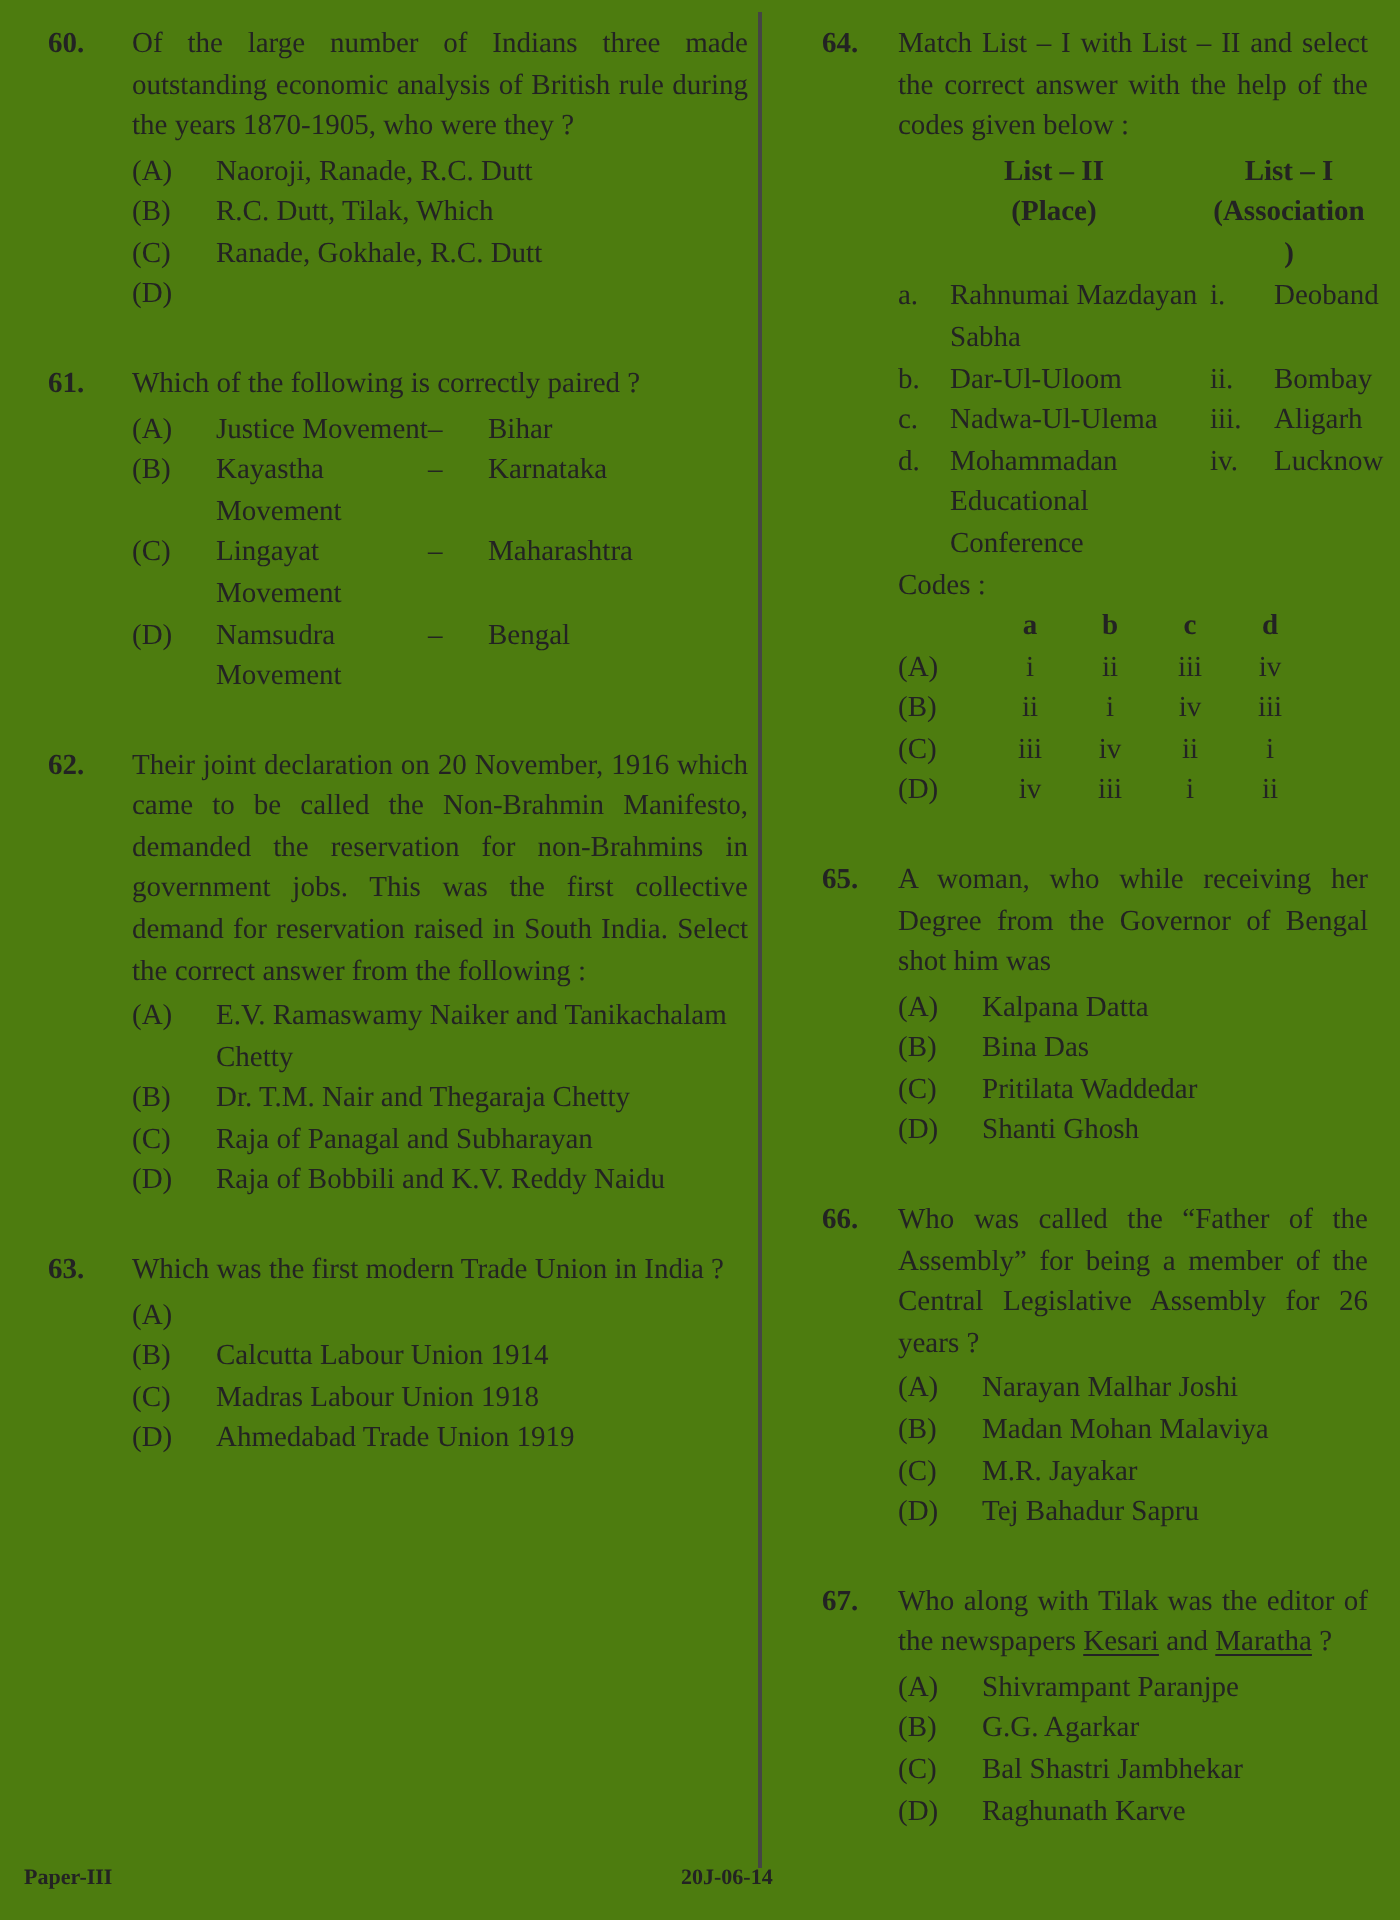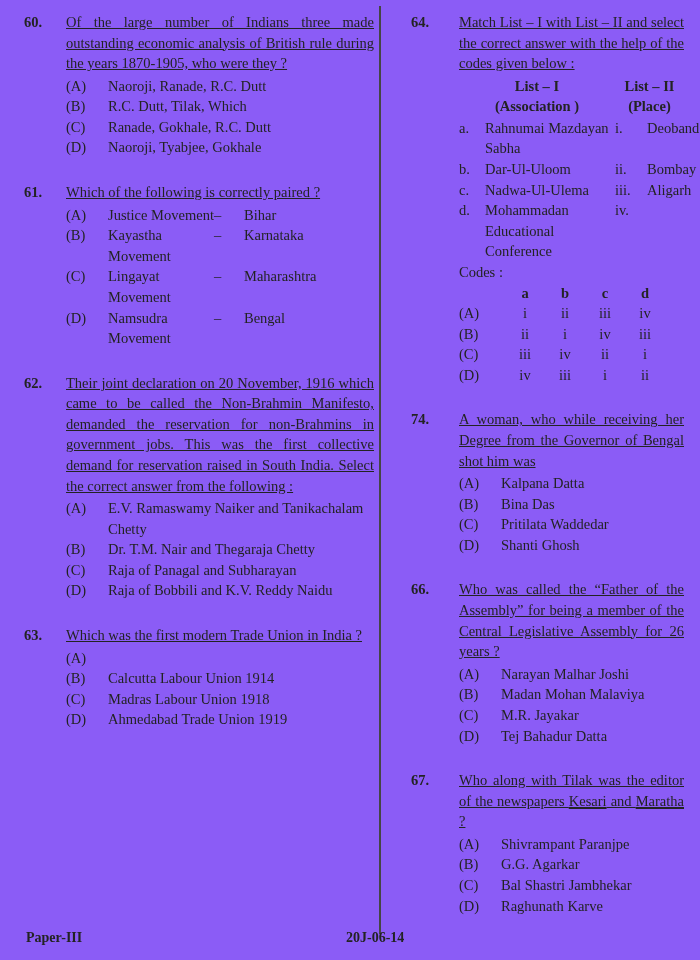--- a/index.html
+++ b/index.html
@@ -6,33 +6,33 @@
   body {
     width: 700px; height: 960px;
     background: #ffffff;
     font-family: "Liberation Serif", serif;
     color: #232323;
     -webkit-font-smoothing: antialiased;
   }
   .page {
     position: relative;
     width: 700px; height: 960px;
-    background: #8b5cf6;
+    background: #4d7c0f;
     overflow: hidden;
   }
   .columns { display: flex; align-items: stretch; height: 938px; }
   .col-left  { width: 350px; padding: 12px 5px 0 24px; }
   .col-sep   { width: 2px; background: #454545; margin-top: 6px; height: 928px; }
   .col-right { flex: 1; padding: 12px 16px 0 30px; }
 
   .question { display: grid; grid-template-columns: 42px 1fr; margin-bottom: 24px; }
-  .col-right .question { grid-template-columns: 38px 1fr; gap: 10px; }
+  .col-right .question { grid-template-columns: 38px 1fr; }
   .qnum { font-weight: bold; }
   .qbody { min-width: 0; }
-  .stem { text-align: justify; margin: 0 0 2px 0; line-height: 1.42; font-size: 14.5px; text-decoration: underline; }
+  .stem { text-align: justify; margin: 0 0 2px 0; line-height: 1.42; font-size: 14.5px; }
   body, .opttext, .qnum, .optlabel { font-size: 14.5px; line-height: 1.42; }
 
   .opts { }
   .opt { display: grid; grid-template-columns: 42px 1fr; }
   .optlabel { }
   .opttext { }
 
   
   .opt-pair { display: grid; grid-template-columns: 42px 106px 30px 1fr; }
   .pair-left { }
@@ -46,22 +46,22 @@
   .codes-label { font-weight: normal; line-height: 1.42; }
   .codes-row { display: grid; grid-template-columns: 46px 40px 40px 40px 40px; line-height: 1.42; }
   .codes-row .cc { text-align: center; }
   .codes-head { font-weight: bold; }
 
   .u { text-decoration: underline; text-underline-offset: 2px; }
 
   .footer {
     position: absolute; left: 0; right: 0; bottom: 12px;
     display: grid; grid-template-columns: 1fr auto 1fr;
-    padding: 0 20px 0 26px;
-    font-weight: bold; font-size: 14px;
+    padding: 0 20px 0 12px;
+    font-weight: bold; font-size: 11px;
   }
   .footer-center { text-align: left; }
   .footer-right  { }
 </style>
 </head>
 <body>
 
 <div class="page">
   <div class="columns">
 
@@ -79,21 +79,20 @@
             <div class="opt">
               <span class="optlabel">(B)</span>
               <span class="opttext">R.C. Dutt, Tilak, Which</span>
             </div>
             <div class="opt">
               <span class="optlabel">(C)</span>
               <span class="opttext">Ranade, Gokhale, R.C. Dutt</span>
             </div>
             <div class="opt">
               <span class="optlabel">(D)</span>
-              <span class="opttext">Naoroji, Tyabjee, Gokhale</span>
             </div>
           </div>
         </div>
       </section>
 
       <section class="question">
         <div class="qnum">61.</div>
         <div class="qbody">
           <p class="stem">Which of the following is correctly paired ?</p>
           <div class="opts">
@@ -180,26 +179,26 @@
 
     <div class="col-right">
 
       <section class="question">
         <div class="qnum">64.</div>
         <div class="qbody">
           <p class="stem">Match List – I with List – II and select the correct answer with the help of the codes given below :</p>
 
           <div class="match-headers">
             <div class="mh">
+              <div>List – II</div>
+              <div>(Place)</div>
+            </div>
+            <div class="mh">
               <div>List – I</div>
               <div>(Association )</div>
-            </div>
-            <div class="mh">
-              <div>List – II</div>
-              <div>(Place)</div>
             </div>
           </div>
 
           <div class="match-row">
             <span>a.</span>
             <span>Rahnumai Mazdayan Sabha</span>
             <span>i.</span>
             <span>Deoband</span>
           </div>
           <div class="match-row">
@@ -211,20 +210,21 @@
           <div class="match-row">
             <span>c.</span>
             <span>Nadwa-Ul-Ulema</span>
             <span>iii.</span>
             <span>Aligarh</span>
           </div>
           <div class="match-row">
             <span>d.</span>
             <span>Mohammadan Educational Conference</span>
             <span>iv.</span>
+            <span>Lucknow</span>
           </div>
 
           <div class="codes-label">Codes :</div>
           <div class="codes-row codes-head">
             <span class="cl"></span>
             <span class="cc">a</span>
             <span class="cc">b</span>
             <span class="cc">c</span>
             <span class="cc">d</span>
           </div>
@@ -253,21 +253,21 @@
             <span class="cl">(D)</span>
             <span class="cc">iv</span>
             <span class="cc">iii</span>
             <span class="cc">i</span>
             <span class="cc">ii</span>
           </div>
         </div>
       </section>
 
       <section class="question">
-        <div class="qnum">74.</div>
+        <div class="qnum">65.</div>
         <div class="qbody">
           <p class="stem">A woman, who while receiving her Degree from the Governor of Bengal shot him was</p>
           <div class="opts">
             <div class="opt">
               <span class="optlabel">(A)</span>
               <span class="opttext">Kalpana Datta</span>
             </div>
             <div class="opt">
               <span class="optlabel">(B)</span>
               <span class="opttext">Bina Das</span>
@@ -296,21 +296,21 @@
             <div class="opt">
               <span class="optlabel">(B)</span>
               <span class="opttext">Madan Mohan Malaviya</span>
             </div>
             <div class="opt">
               <span class="optlabel">(C)</span>
               <span class="opttext">M.R. Jayakar</span>
             </div>
             <div class="opt">
               <span class="optlabel">(D)</span>
-              <span class="opttext">Tej Bahadur Datta</span>
+              <span class="opttext">Tej Bahadur Sapru</span>
             </div>
           </div>
         </div>
       </section>
 
       <section class="question">
         <div class="qnum">67.</div>
         <div class="qbody">
           <p class="stem"><span>Who along with Tilak was the editor of the newspapers </span><span class="u">Kesari</span><span> and </span><span class="u">Maratha</span><span> ?</span></p>
           <div class="opts">

